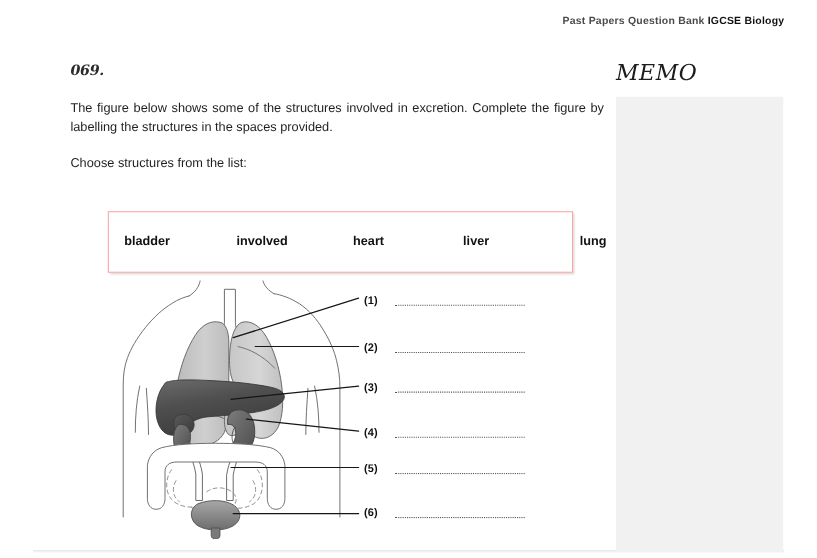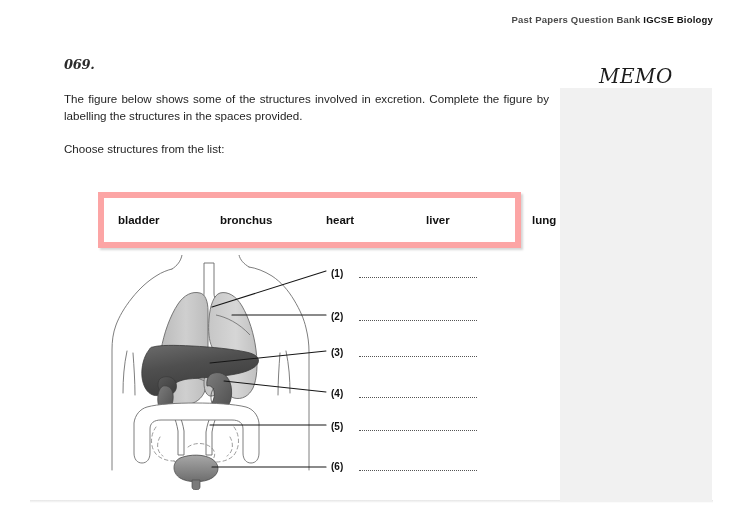--- a/index.html
+++ b/index.html
@@ -55,23 +55,22 @@
     font-size: 13px;
     font-weight: bold;
     color: #2b2b2b;
     letter-spacing: -0.3px;
     text-align: right;
   }
 
   
   #memo-title {
     position: absolute;
-    left: 560px; top: 64px;
+    left: 560px; top: 54px;
     width: 152px;
-    text-align: center;
     font-family: "DejaVu Serif", serif;
     font-style: italic;
     font-size: 20px;
     color: #1c1c1c;
     letter-spacing: 0.5px;
   }
   #memo-panel {
     position: absolute;
     left: 560px; top: 88px;
     width: 152px;
@@ -97,21 +96,21 @@
     line-height: 17px;
     color: #1f1f1f;
   }
 
   
   #wordbox {
     position: absolute;
     left: 98px; top: 192px;
     width: 423px;
     height: 56px;
-    border: 6px solid #fca5a5;
+    border: 1px solid #fca5a5;
     background: #ffffff;
     box-shadow: 2px 2px 2px rgba(0,0,0,0.16);
     box-sizing: border-box;
   }
   #wordbox table {
     width: 100%;
     height: 100%;
     border-collapse: collapse;
     table-layout: fixed;
   }
@@ -181,21 +180,21 @@
   <div id="memo-panel"></div>
 
   <div id="prompt">The figure below shows some of the structures involved in excretion. Complete the figure by labelling the structures in the spaces provided.</div>
   <div id="choose-line">Choose structures from the list:</div>
 
   <div id="wordbox">
     <table>
       <tbody>
           <tr>
         <td class="c0">bladder</td>
-        <td class="c1">bronchus</td>
+        <td class="c1">involved</td>
         <td class="c2">heart</td>
         <td class="c3">liver</td>
         <td class="c4">lung</td>
       </tr>
     </tbody>
       </table>
   </div>
 
   <div id="figure">
     <svg width="460" height="235" viewBox="0 0 460 235" xmlns="http://www.w3.org/2000/svg">

